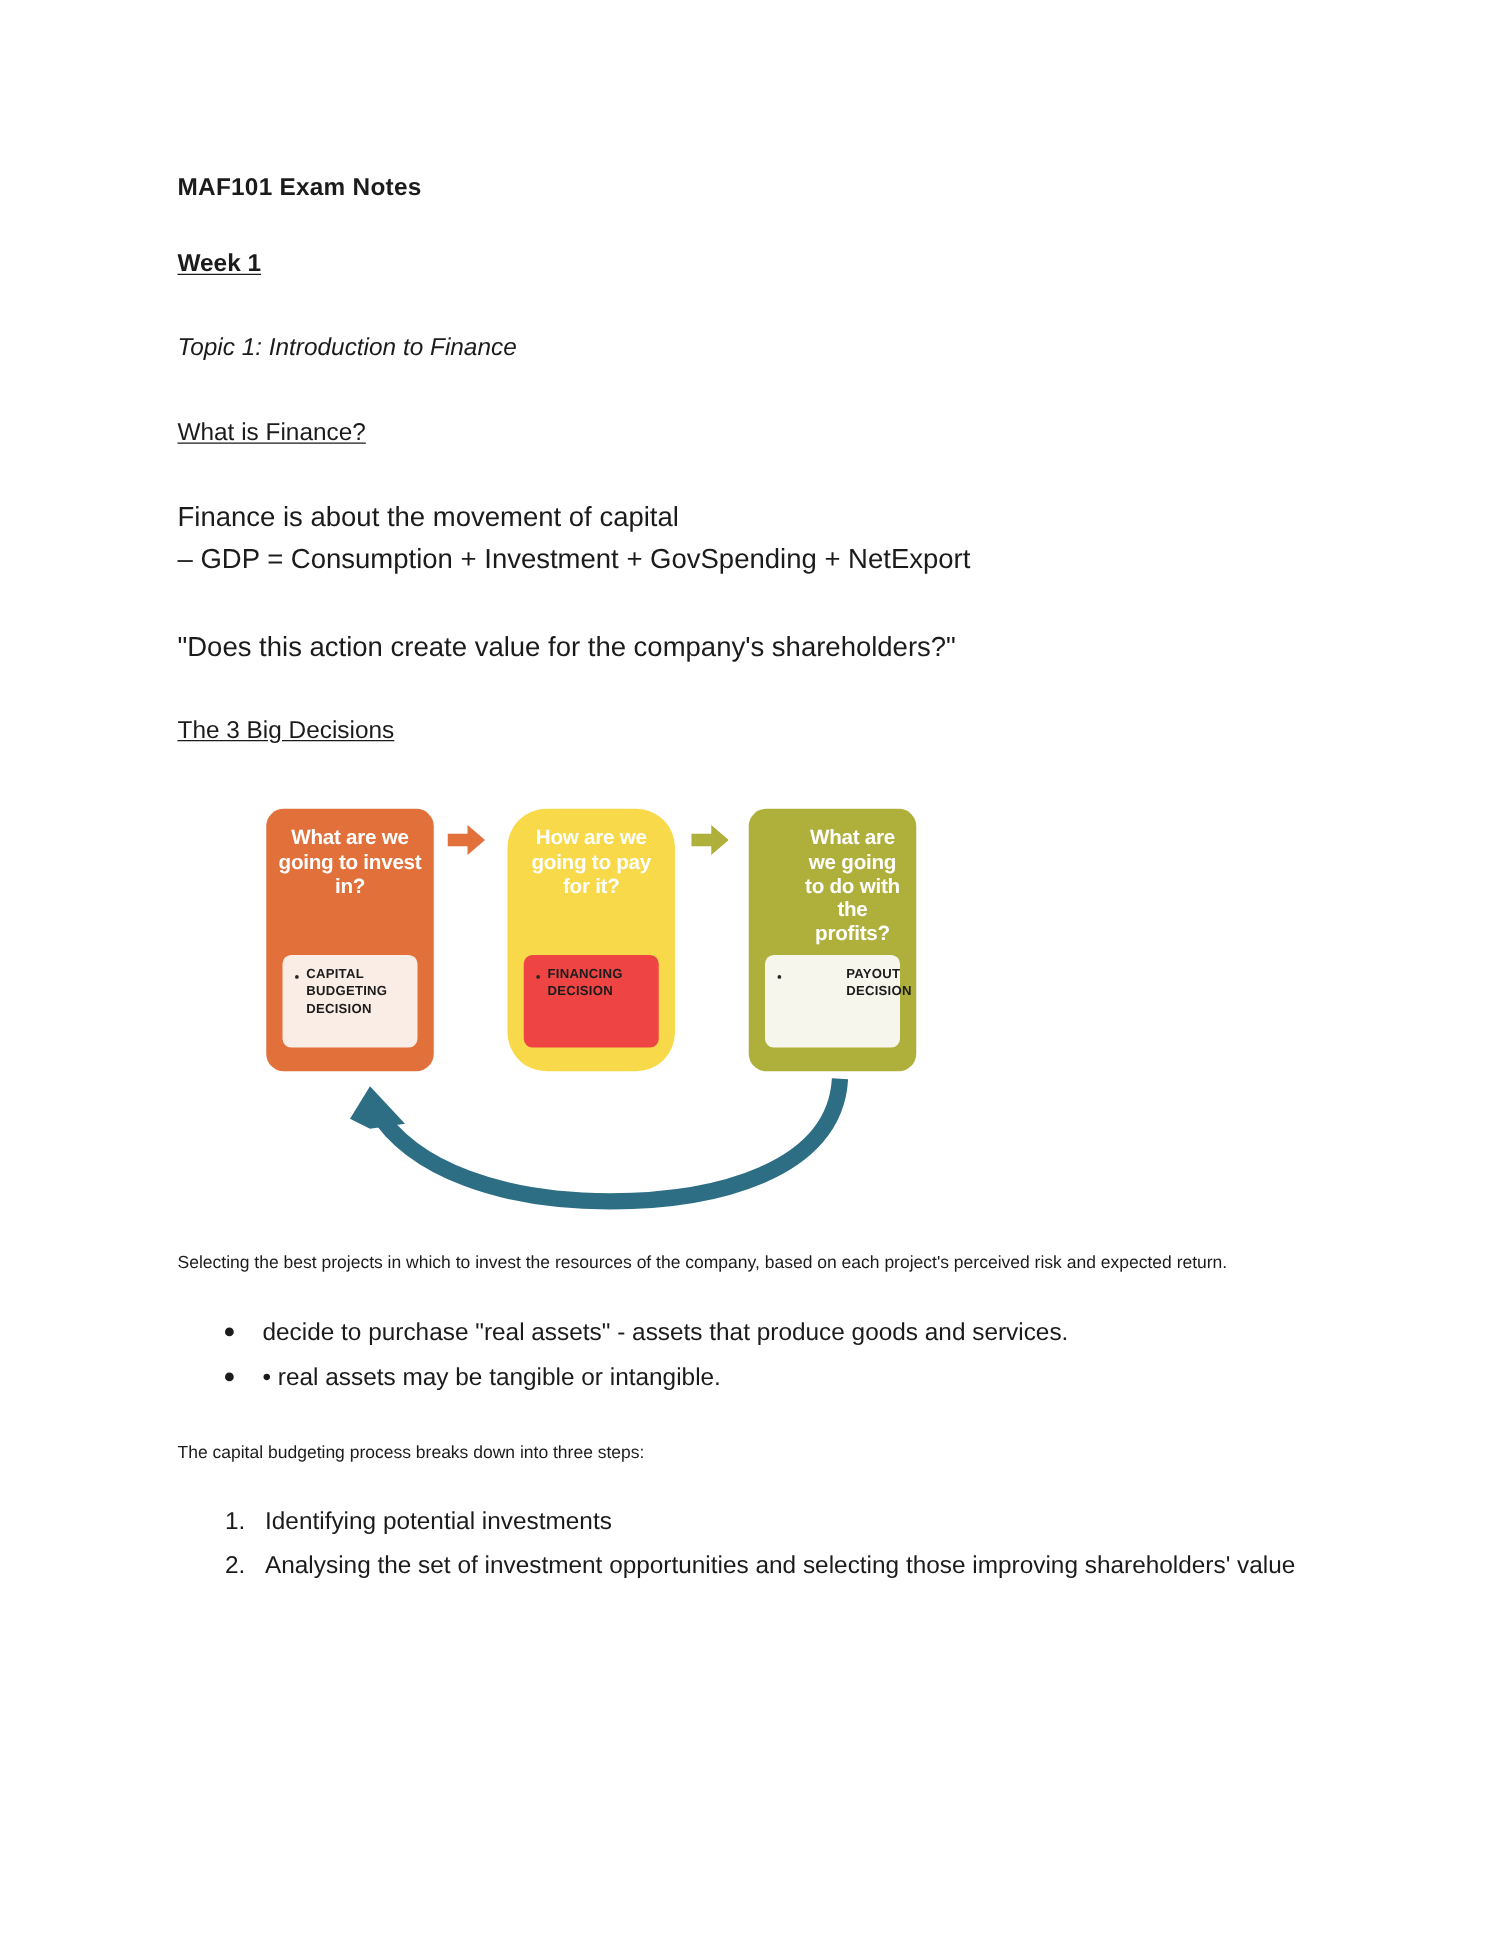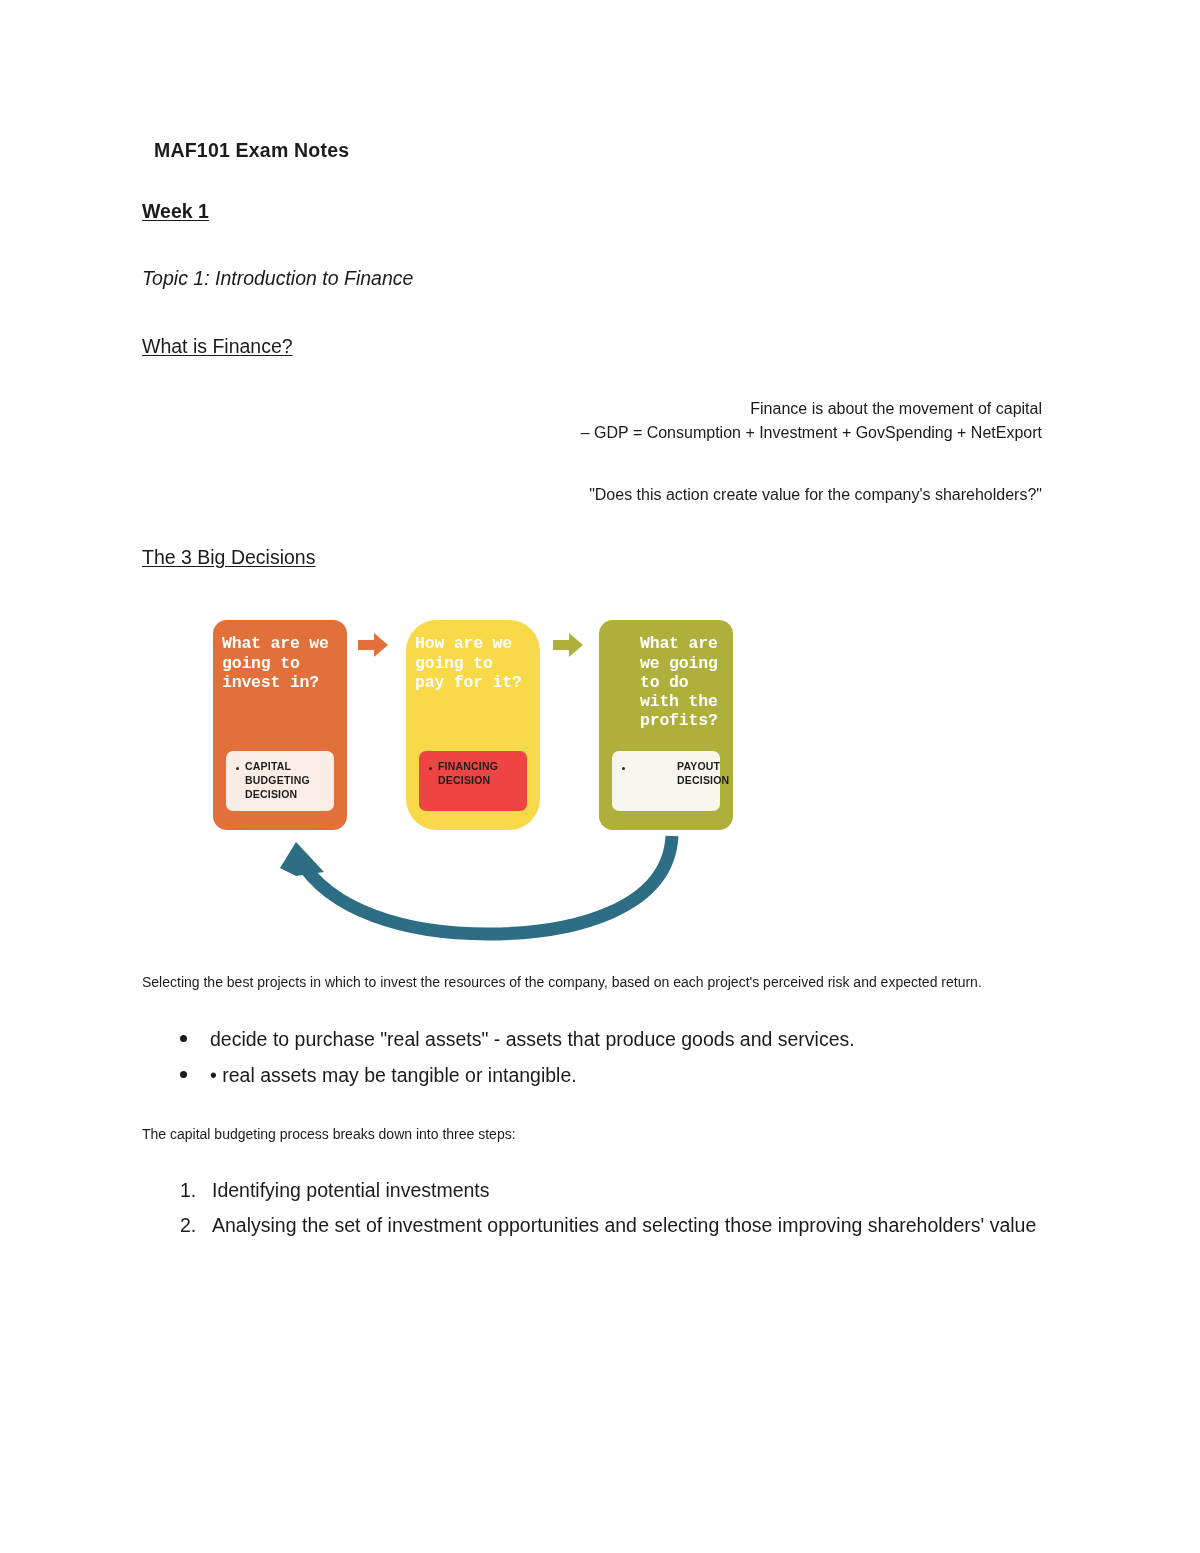--- a/index.html
+++ b/index.html
@@ -27,21 +27,21 @@
     left: 142px;
     top: 138px;
     width: 900px;
   }
 
   
   .doc-title {
     font-size: 19.5px;
     font-weight: bold;
     letter-spacing: 0.2px;
-    margin: 0 0 38px 12px;
+    margin: 0 0 38px 0;
     line-height: 1.25;
   }
   .h-week {
     font-size: 19.5px;
     font-weight: bold;
     text-decoration: underline;
     text-underline-offset: 2px;
     margin: 0 0 43px 0;
     display: inline-block;
   }
@@ -53,24 +53,23 @@
   }
   .h-underline {
     font-size: 19.5px;
     text-decoration: underline;
     text-underline-offset: 2px;
     margin: 0 0 38px 0;
     display: inline-block;
     line-height: 1.3;
   }
   .para {
-    font-size: 16px;
+    font-size: 22px;
     line-height: 1.5;
     margin: 0 0 38px 0;
-    text-align: right;
   }
   .para-tight {
     font-size: 14px;
     line-height: 1.52;
     margin: 0 0 30px 0;
   }
   .para .line { display: block; }
 
   ul.bullets {
     margin: 0 0 34px 0;
@@ -129,30 +128,29 @@
     height: 210px;
     border-radius: 14px;
     box-sizing: border-box;
     padding: 14px 9px 0 9px;
   }
   .dbox .q {
     color: #ffffff;
     font-size: 16.5px;
     font-weight: bold;
     line-height: 1.16;
-    text-align: left;
+    text-align: center;
     letter-spacing: -0.2px;
-    font-family: Liberation Mono, monospace;
   }
   .dcard {
     position: absolute;
     left: 13px;
     right: 13px;
     bottom: 19px;
-    height: 60px;
+    height: 74px;
     border-radius: 7px;
     box-sizing: border-box;
     padding: 9px 6px 0 10px;
     display: flex;
     align-items: flex-start;
   }
   .dcard .dot {
     flex: 0 0 auto;
     width: 3px;
     height: 3px;

